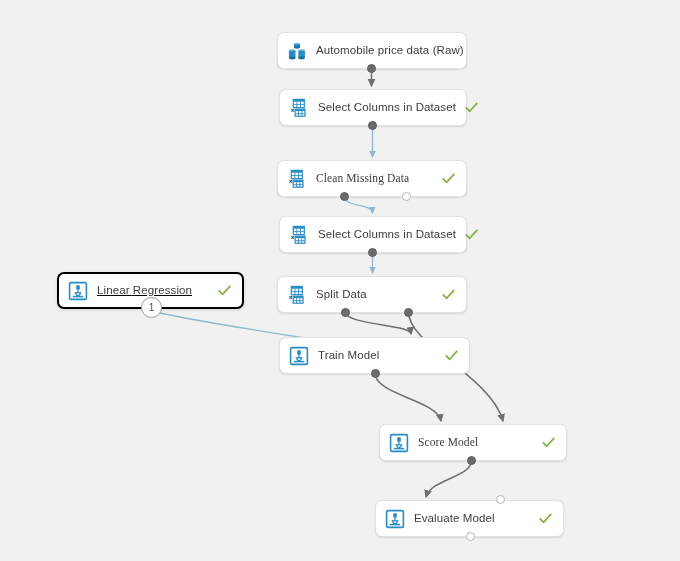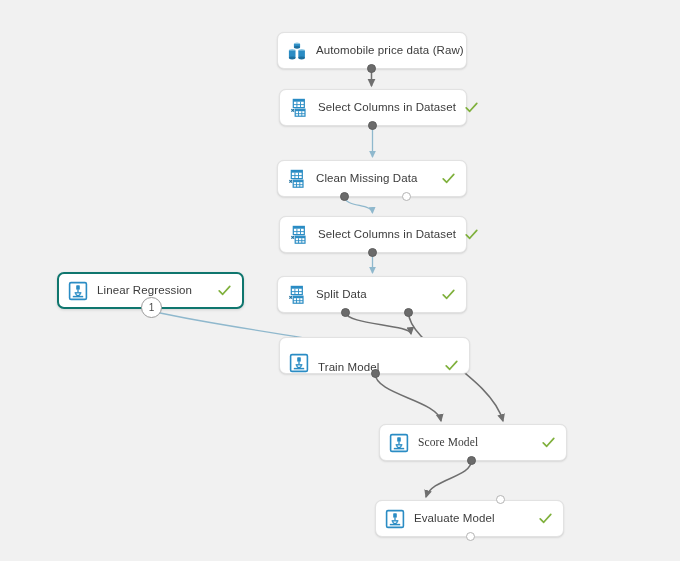--- a/index.html
+++ b/index.html
@@ -33,22 +33,23 @@
     background: #ffffff;
     border: 1px solid #e2e2e2;
     border-radius: 7px;
     box-shadow: 0 1px 2px rgba(0,0,0,0.10), 0 0 1px rgba(0,0,0,0.06);
     display: flex;
     align-items: center;
     padding: 0 10px 0 9px;
     height: 37px;
   }
   .node.selected {
-    border: 2px solid #0f766e;
+    border: 2px solid #000000;
     box-shadow: 0 1px 3px rgba(0,0,0,0.13);
+    text-decoration: underline;
   }
   .node-icon {
     width: 20px;
     height: 20px;
     flex: 0 0 20px;
     margin-right: 9px;
     display: block;
   }
   .node-label {
     font-size: 11.5px;
@@ -146,21 +147,21 @@
             <path d="M2.4 11.1 l2.6 2.6 M2.4 13.7 l2.6 -2.6" stroke="#1d6f9e" stroke-width="1.2" fill="none"></path>
             <rect x="6.2" y="11.2" width="9.8" height="7" fill="#ffffff" stroke="#2a8cc4" stroke-width="1.2"></rect>
             <rect x="6.2" y="11.2" width="9.8" height="2" fill="#2a8cc4"></rect>
             <path d="M9.5 13.2 V18.2 M12.8 13.2 V18.2 M6.2 15.7 H16" stroke="#2a8cc4" stroke-width="0.9"></path>
           </svg></span>
         <span class="node-label">Select Columns in Dataset</span>
         <span class="node-check"><svg viewBox="0 0 15 15" width="15" height="15">
             <path d="M2.2 7.8 L5.7 11.3 L12.8 3.4" fill="none" stroke="#7fb03c" stroke-width="1.7" stroke-linecap="round" stroke-linejoin="round"></path>
           </svg></span>
       </div>
-      <div class="node" style="left: 277px; top: 160px; width: 190px;">
+      <div class="node" style="left: 277px; top: 160px; width: 190px; font-family: Liberation Serif, serif;">
         <span class="node-icon"><svg viewBox="0 0 20 20" width="20" height="20">
             <rect x="4.3" y="1.4" width="11" height="8.2" fill="#ffffff" stroke="#2a8cc4" stroke-width="1.2"></rect>
             <rect x="4.3" y="1.4" width="11" height="2.3" fill="#2a8cc4"></rect>
             <path d="M7.9 3.7 V9.6 M11.5 3.7 V9.6 M4.3 6.6 H15.3" stroke="#2a8cc4" stroke-width="0.9"></path>
             <path d="M2.4 11.1 l2.6 2.6 M2.4 13.7 l2.6 -2.6" stroke="#1d6f9e" stroke-width="1.2" fill="none"></path>
             <rect x="6.2" y="11.2" width="9.8" height="7" fill="#ffffff" stroke="#2a8cc4" stroke-width="1.2"></rect>
             <rect x="6.2" y="11.2" width="9.8" height="2" fill="#2a8cc4"></rect>
             <path d="M9.5 13.2 V18.2 M12.8 13.2 V18.2 M6.2 15.7 H16" stroke="#2a8cc4" stroke-width="0.9"></path>
           </svg></span>
         <span class="node-label">Clean Missing Data</span>
@@ -205,21 +206,21 @@
             <path d="M2.4 11.1 l2.6 2.6 M2.4 13.7 l2.6 -2.6" stroke="#1d6f9e" stroke-width="1.2" fill="none"></path>
             <rect x="6.2" y="11.2" width="9.8" height="7" fill="#ffffff" stroke="#2a8cc4" stroke-width="1.2"></rect>
             <rect x="6.2" y="11.2" width="9.8" height="2" fill="#2a8cc4"></rect>
             <path d="M9.5 13.2 V18.2 M12.8 13.2 V18.2 M6.2 15.7 H16" stroke="#2a8cc4" stroke-width="0.9"></path>
           </svg></span>
         <span class="node-label">Split Data</span>
         <span class="node-check"><svg viewBox="0 0 15 15" width="15" height="15">
             <path d="M2.2 7.8 L5.7 11.3 L12.8 3.4" fill="none" stroke="#7fb03c" stroke-width="1.7" stroke-linecap="round" stroke-linejoin="round"></path>
           </svg></span>
       </div>
-      <div class="node" style="left: 279px; top: 337px; width: 191px; align-items: flex-end;">
+      <div class="node" style="left: 279px; top: 337px; width: 191px;">
         <span class="node-icon"><svg viewBox="0 0 20 20" width="20" height="20">
             <rect x="1.6" y="1.6" width="16.8" height="16.8" rx="1.4" fill="#ffffff" stroke="#2a8cc4" stroke-width="1.6"></rect>
             <rect x="8.2" y="4.2" width="3.6" height="4.6" rx="0.7" fill="#2a8cc4"></rect>
             <path d="M10 8.8 V11.6" stroke="#2a8cc4" stroke-width="1.3"></path>
             <path d="M6.6 11.8 H13.4" stroke="#2a8cc4" stroke-width="1.3"></path>
             <path d="M7.7 11.8 C7.7 14, 8.6 14.6, 10 14.6 C11.4 14.6, 12.3 14, 12.3 11.8" fill="none" stroke="#2a8cc4" stroke-width="1.2"></path>
             <path d="M4.8 15.6 H15.2" stroke="#2a8cc4" stroke-width="1.5"></path>
           </svg></span>
         <span class="node-label">Train Model</span>
         <span class="node-check"><svg viewBox="0 0 15 15" width="15" height="15">

